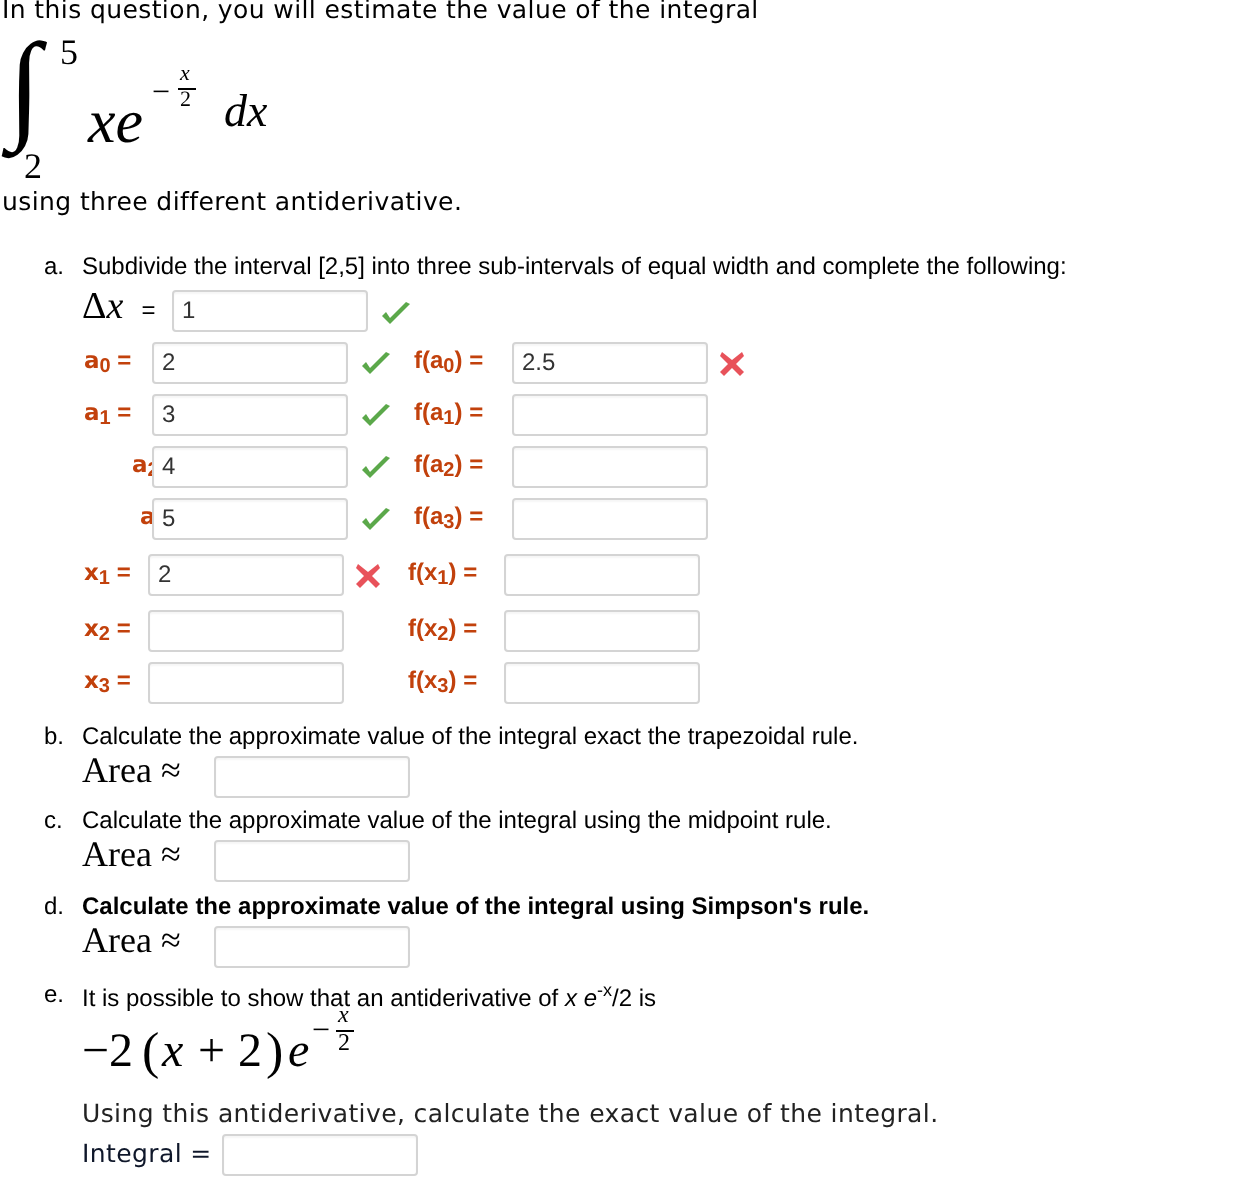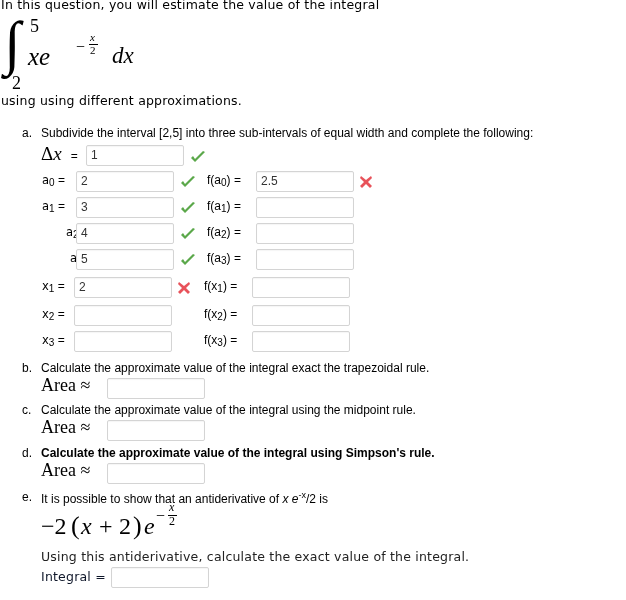--- a/index.html
+++ b/index.html
@@ -6,44 +6,44 @@
   body { width:626px; height:600px; position:relative; overflow:hidden; color:#000;
          font-family:"DejaVu Sans", "Liberation Sans", sans-serif; }
   .abs { position:absolute; }
   .verdana { font-family:"DejaVu Sans", sans-serif; font-size:12.5px; letter-spacing:0.2px; }
   .arial { font-family:"Liberation Sans", sans-serif; font-size:12px; }
   .serif { font-family:"Liberation Serif", "DejaVu Serif", serif; }
   .math { font-family:"Liberation Serif", "DejaVu Serif", serif; font-style:italic; }
   .inp { position:absolute; box-sizing:border-box; border:1px solid #d4d4d4; border-radius:2px;
          background:#fff; height:21px; padding:1px 4px; font-family:"Liberation Sans", sans-serif;
          font-size:12px; color:#333; line-height:17px; box-shadow: inset 0 1px 1px rgba(0,0,0,0.04);}
-  .lbl { position:absolute; font-family:"Liberation Sans", sans-serif; font-size:12px; color:#000000; }
+  .lbl { position:absolute; font-family:"Liberation Sans", sans-serif; font-size:12px; color:#c2410c;font-weight:bold; }
   .lbl .v { font-family:"DejaVu Sans", sans-serif; font-size:11.5px; }
   .lbl sub { font-size:10px; position:relative; top:2px; vertical-align:baseline; }
   .check { position:absolute; width:16px; height:14px; }
   .cross { position:absolute; width:14px; height:14px; }
 </style>
 </head>
 <body>
 
 <div class="abs verdana" style="left:1px;top:-3px;">In this question, you will estimate the value of the integral</div>
 
 <div class="abs" style="left:4px;top:14px;width:150px;height:72px;">
   <span class="abs serif" style="left:0;top:-6px;font-size:60px;line-height:70px;font-style:normal;">∫</span>
   <span class="abs serif" style="left:26px;top:2px;font-size:18px;">5</span>
   <span class="abs serif" style="left:8px;top:59px;font-size:18px;">2</span>
-  <span class="abs math" style="left:24px;top:29px;font-size:25px;">xe</span>
+  <span class="abs math" style="left:40px;top:29px;font-size:31px;">xe</span>
   <span class="abs serif" style="left:72px;top:24px;font-size:16px;">−</span>
   <span class="abs math" style="left:86px;top:17px;font-size:11px;">x</span>
   <span class="abs" style="left:85px;top:30px;width:9px;border-top:1px solid #000;"></span>
   <span class="abs serif" style="left:86px;top:30px;font-size:11px;">2</span>
   <span class="abs math" style="left:108px;top:29px;font-size:23px;">dx</span>
 </div>
 
-<div class="abs verdana" style="left:1px;top:93px;">using using different approximations.</div>
+<div class="abs verdana" style="left:1px;top:93px;">using three different antiderivative.</div>
 
 <div class="abs arial" style="left:22px;top:126px;">a.</div>
 <div class="abs arial" style="left:41px;top:126px;">Subdivide the interval [2,5] into three sub-intervals of equal width and complete the following:</div>
 
 <div class="abs" style="left:41px;top:143px;">
   <span class="serif" style="font-size:19px;">Δ</span><span class="math" style="font-size:19px;">x</span>
   <span class="arial" style="font-size:12px;margin-left:4px;">=</span>
 </div>
 <div class="inp" style="left:86px;top:145px;width:98px;">1</div>
 <svg class="check" style="left:190px;top:150px;" viewBox="0 0 16 14">

